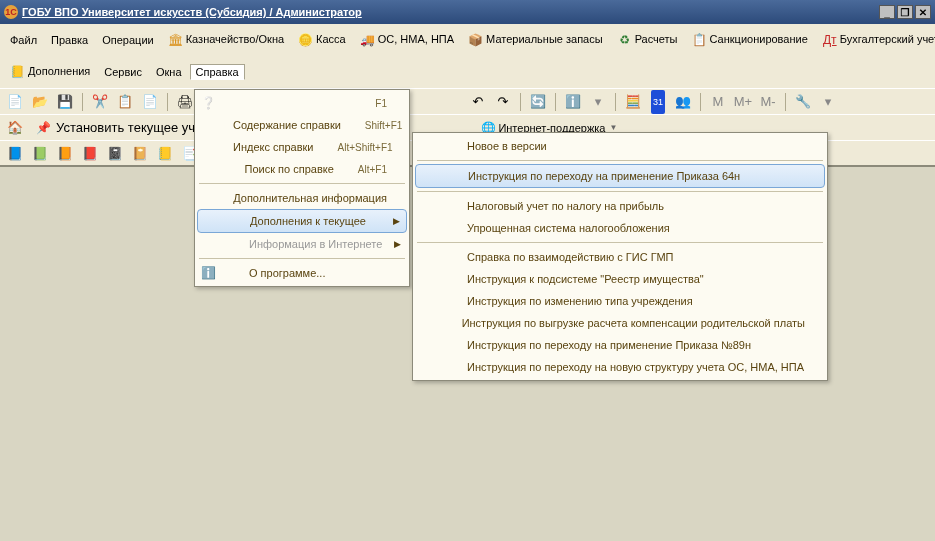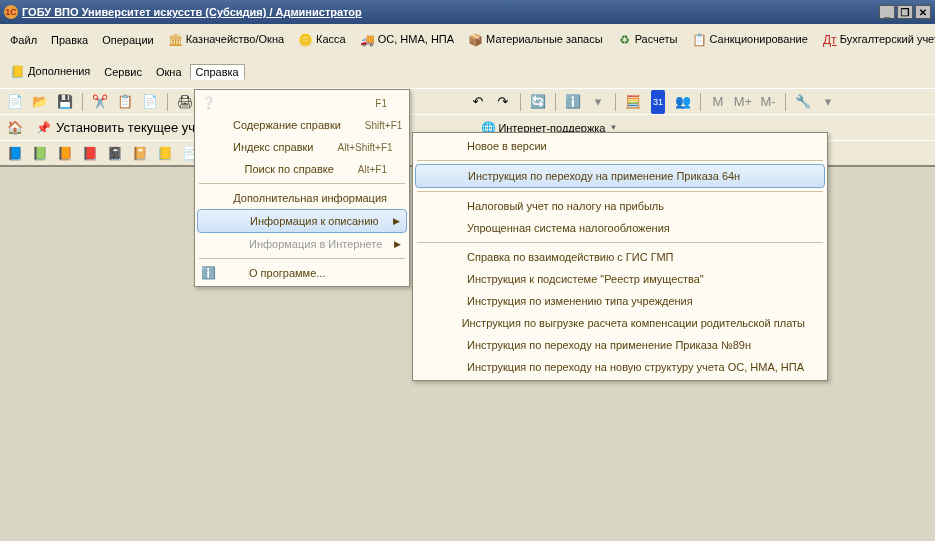--- a/index.html
+++ b/index.html
@@ -203,21 +203,21 @@
       <span class="lbl">Поиск по справке</span>
       <span class="shortcut">Alt+F1</span>
     </div>
     <div class="menu-sep"></div>
     <div class="menu-row">
       <span class="ricon"></span>
       <span class="lbl">Дополнительная информация</span>
     </div>
     <div class="menu-row highlight">
       <span class="ricon"></span>
-      <span class="lbl">Информация к описанию</span>
+      <span class="lbl">Дополнения к текущее</span>
       <span class="arrow">▶</span>
     </div>
     <div class="menu-row disabled">
       <span class="ricon"></span>
       <span class="lbl">Информация в Интернете</span>
       <span class="arrow">▶</span>
     </div>
     <div class="menu-sep"></div>
     <div class="menu-row">
       <span class="ricon">ℹ️</span>

